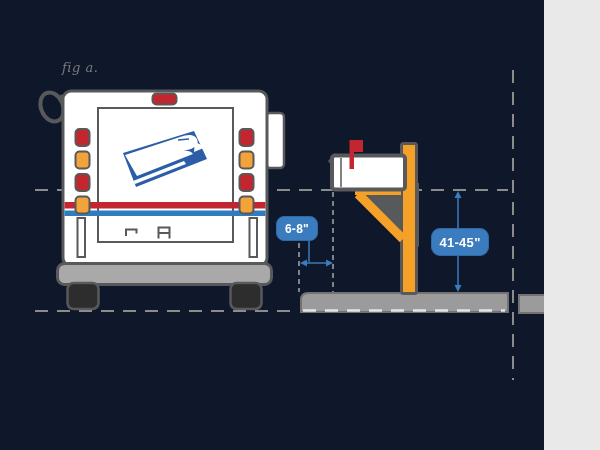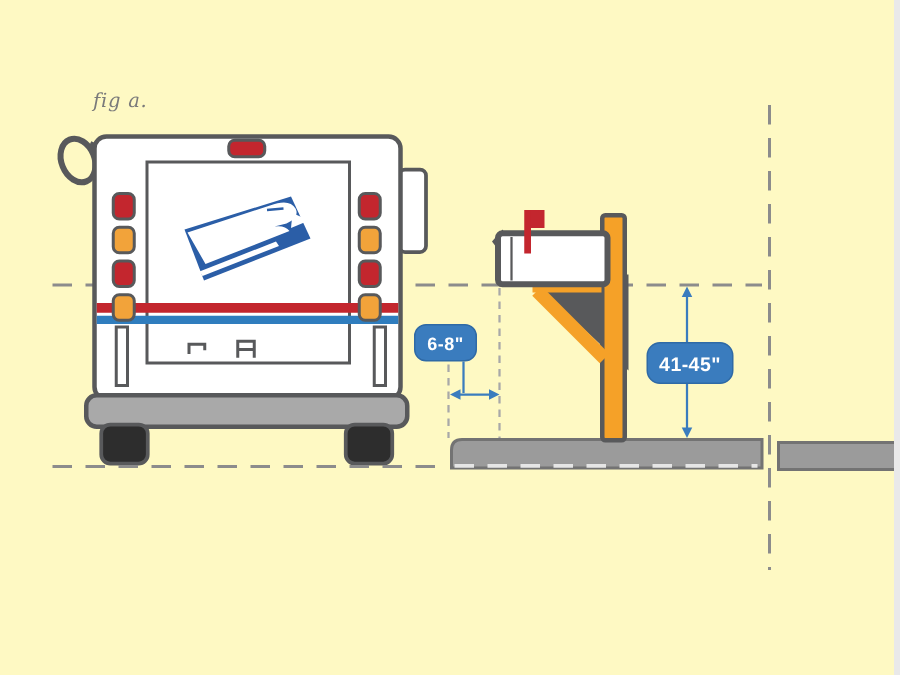--- a/index.html
+++ b/index.html
@@ -1,17 +1,17 @@
 <!DOCTYPE html>
 <html><head>
 <meta charset="utf-8">
 <style>
   html,body{margin:0;padding:0;}
   body{font-family:"Liberation Sans",sans-serif;background:#e9e9e9;}
-  .stage{position:relative;width:596px;height:450px;background:#fef9c3;overflow:hidden;}
+  .stage{position:relative;width:544px;height:450px;background:#0f172a;overflow:hidden;}
   .scene{position:absolute;left:0;top:0;}
   .fig-caption{
     position:absolute;left:62px;top:60px;
     font-family:"DejaVu Serif",serif;font-style:italic;
     font-size:13px;color:#7a7a7a;letter-spacing:0.5px;
   }
   .pill{
     position:absolute;display:flex;align-items:center;justify-content:center;
     background:#3a7cbe;border:1px solid #2f6aa6;color:#ffffff;
     font-weight:bold;letter-spacing:0.3px;

